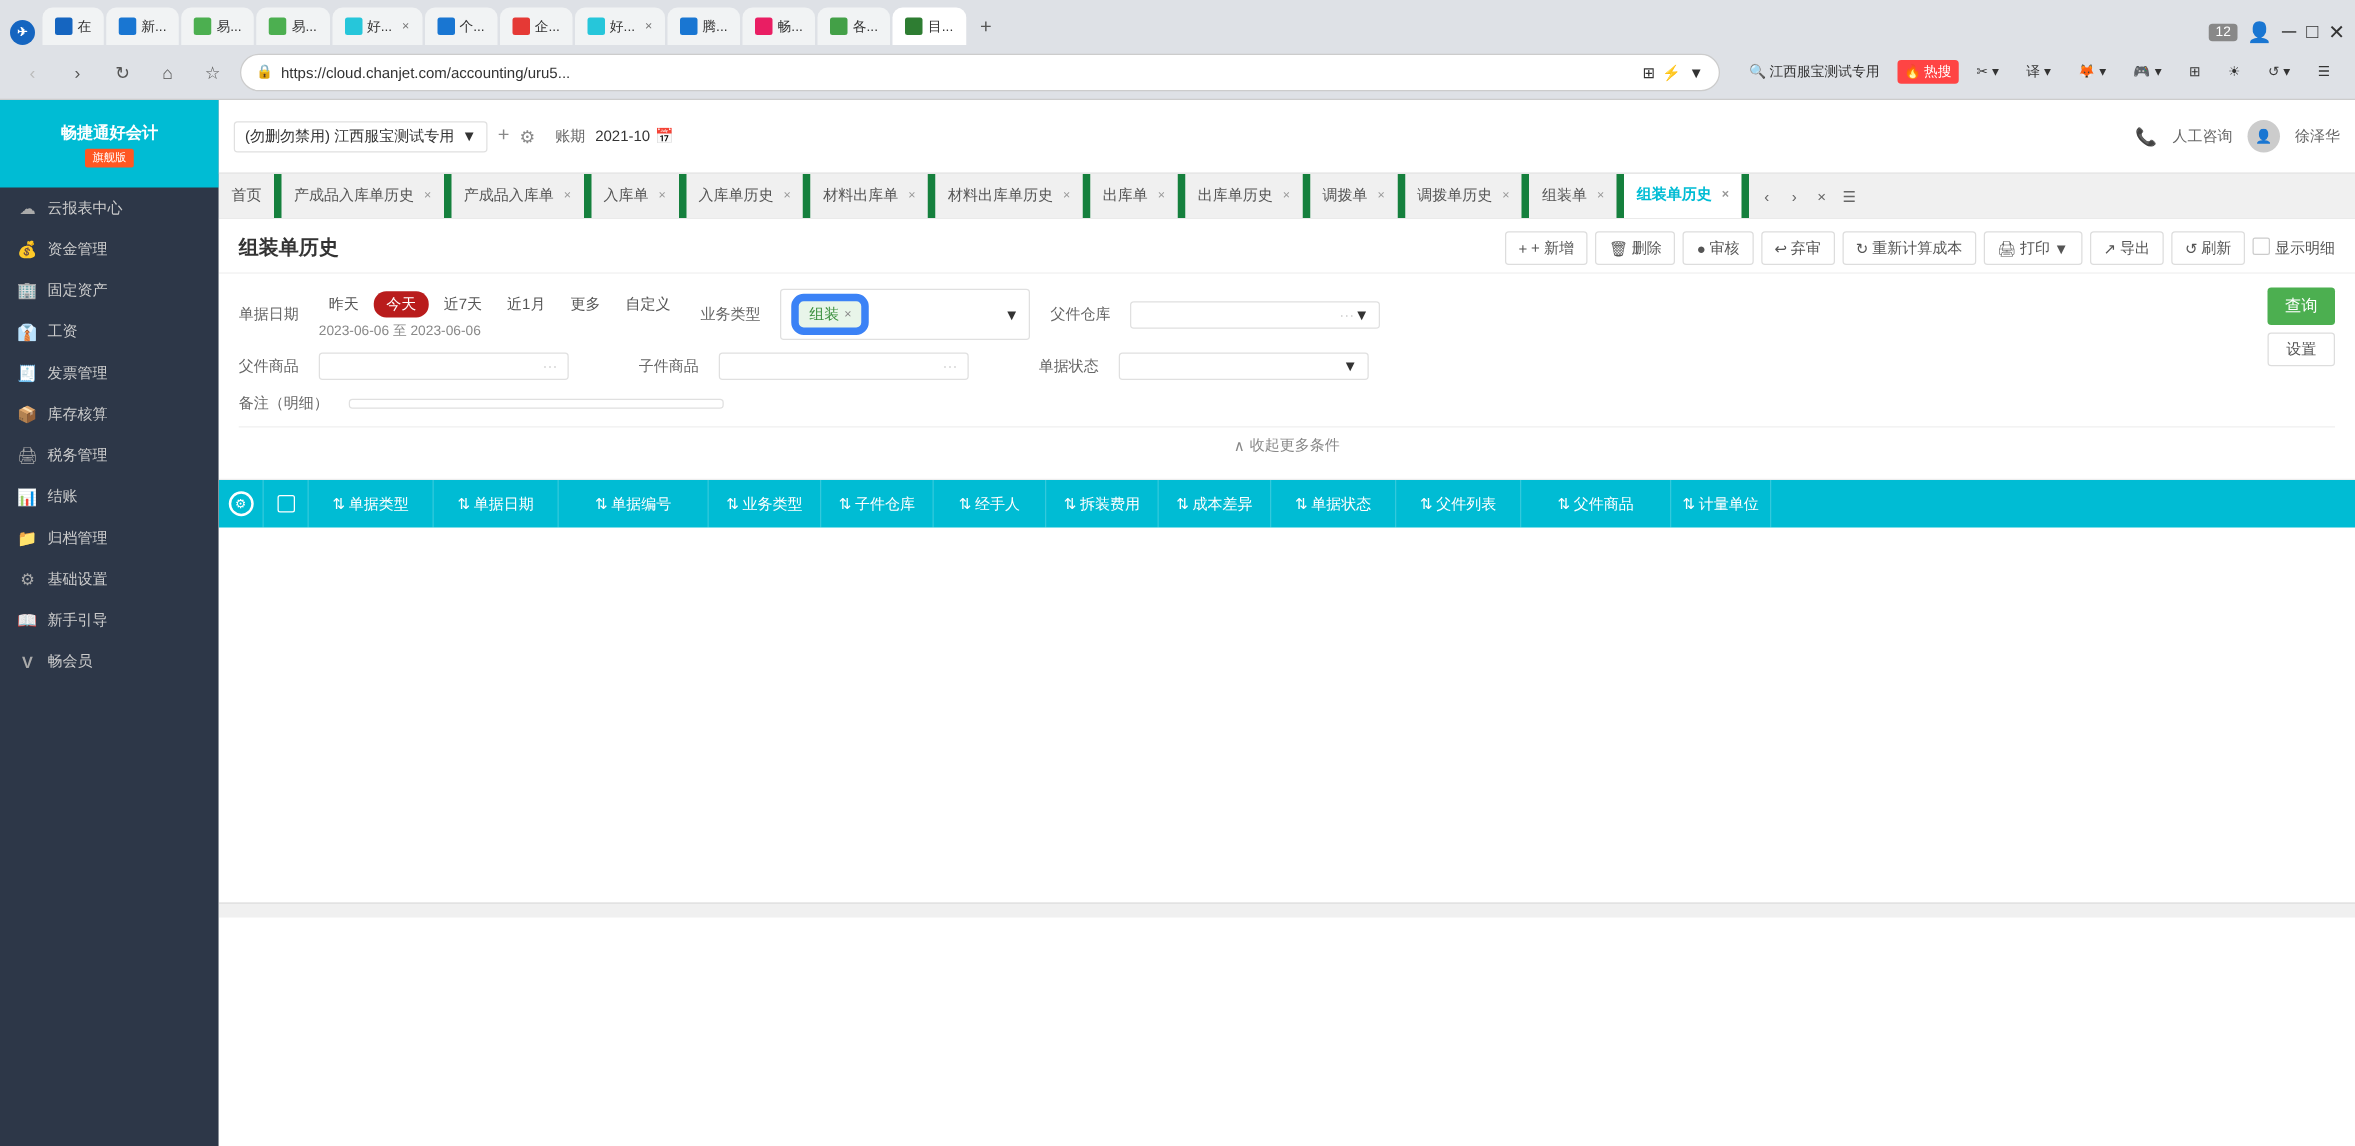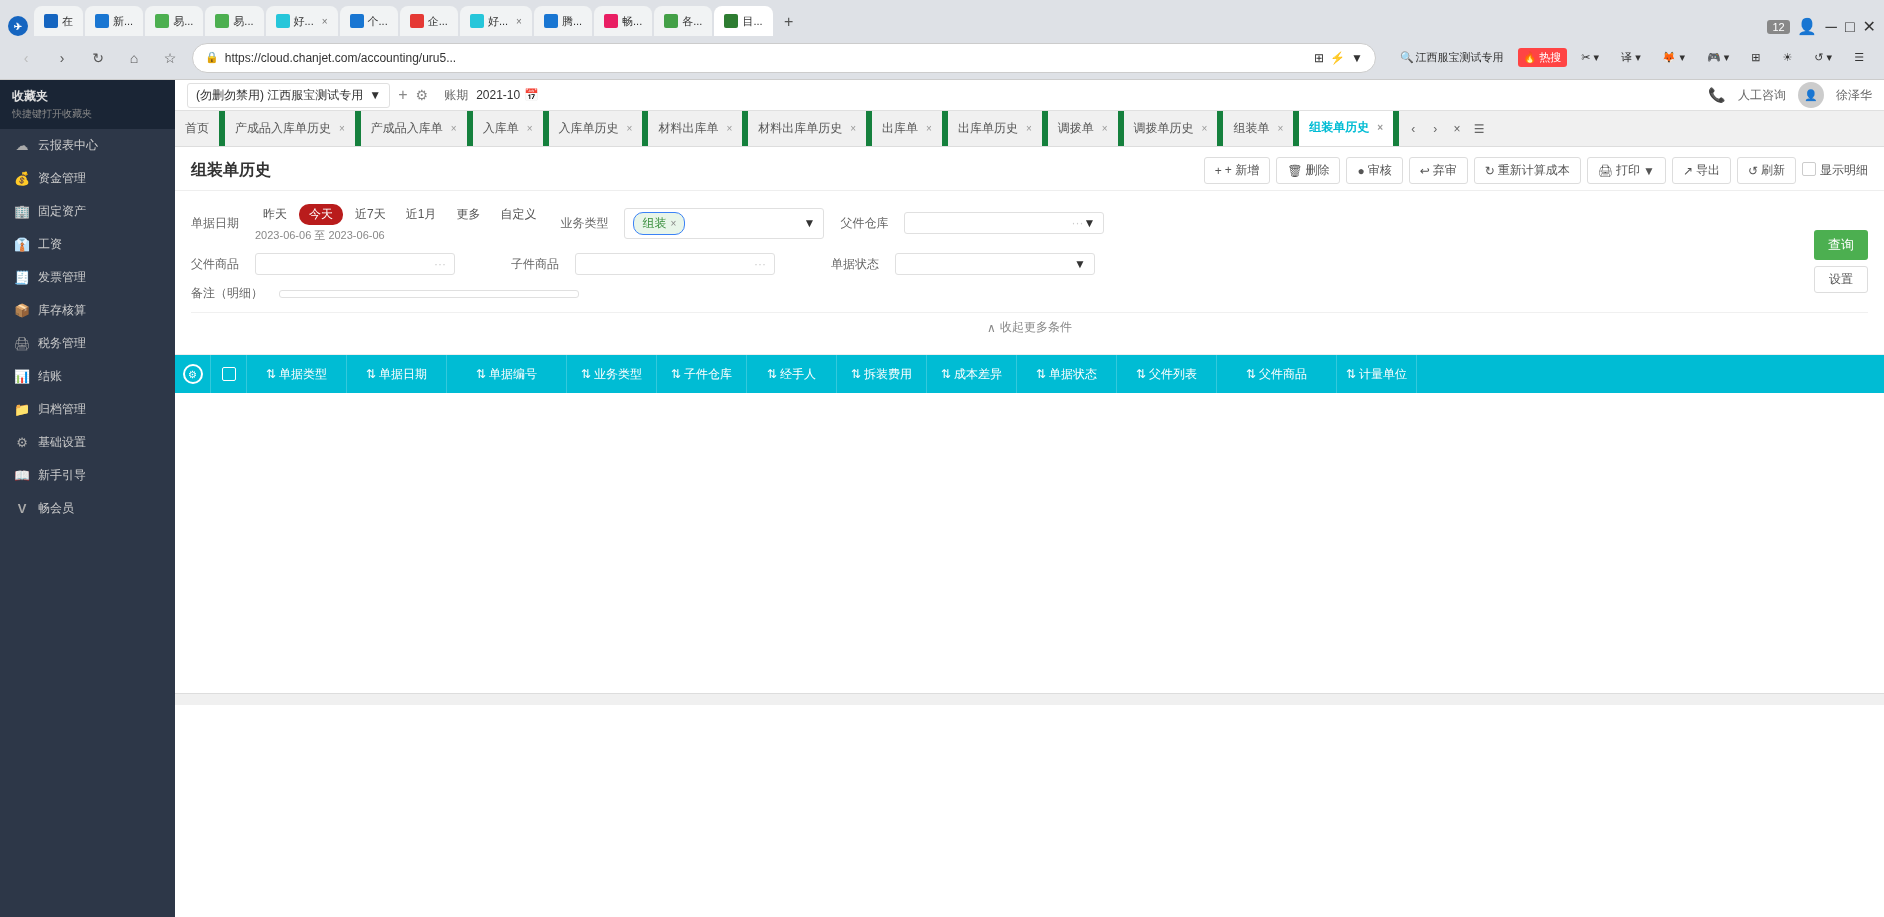--- a/index.html
+++ b/index.html
@@ -32,21 +32,21 @@
     .sidebar-favorites { background: #1a2535; padding: 8px 12px; color: #aaa; font-size: 11px; }
     .sidebar-fav-title { color: #e0e0e0; font-size: 12px; font-weight: bold; }
     .sidebar-fav-sub { color: #888; font-size: 10px; margin-top: 2px; cursor: pointer; }
     .sidebar-nav-item { display: flex; align-items: center; padding: 8px 14px; color: #ccc; cursor: pointer; gap: 8px; font-size: 12px; }
     .sidebar-nav-item .nav-icon { width: 16px; height: 16px; display: flex; align-items: center; justify-content: center; font-size: 13px; color: #aaa; flex-shrink: 0; }
 
     
     .main-content { flex: 1; display: flex; flex-direction: column; background: #f5f5f5; overflow: hidden; }
 
     
-    .top-bar { height: 31px; background: #fff; display: flex; align-items: center; padding: 0 12px; gap: 8px; border-bottom: 1px solid #e0e0e0; flex-shrink: 0; }
+    .top-bar { height: 59px; background: #fff; display: flex; align-items: center; padding: 0 12px; gap: 8px; border-bottom: 1px solid #e0e0e0; flex-shrink: 0; }
     .company-select { display: flex; align-items: center; gap: 6px; font-size: 12px; color: #333; border: 1px solid #e0e0e0; padding: 3px 8px; border-radius: 3px; cursor: pointer; }
     .period-label { font-size: 12px; color: #666; margin-left: 8px; }
     .period-value { font-size: 12px; color: #333; display: flex; align-items: center; gap: 4px; cursor: pointer; }
     .top-bar-right { margin-left: auto; display: flex; align-items: center; gap: 12px; font-size: 12px; color: #666; }
     .user-avatar { width: 26px; height: 26px; border-radius: 50%; background: #ccc; display: flex; align-items: center; justify-content: center; font-size: 11px; color: #555; }
 
     
     .page-tabs { display: flex; align-items: center; background: #f0f0f0; border-bottom: 1px solid #ddd; overflow-x: auto; flex-shrink: 0; height: 36px; }
     .page-tab { display: flex; align-items: center; padding: 0 10px; height: 50px; font-size: 12px; color: #555; cursor: pointer; white-space: nowrap; border-right: 6px solid #15803d; gap: 4px; flex-shrink: 0; }
     .page-tab.active { background: #fff; color: #00bcd4; font-weight: bold; border-bottom: 2px solid #00bcd4; }
@@ -64,21 +64,21 @@
 
     
     .filter-area { padding: 12px 16px; background: #fff; border-bottom: 1px solid #eee; }
     .filter-row { display: flex; align-items: center; gap: 16px; margin-bottom: 10px; }
     .filter-label { font-size: 12px; color: #666; white-space: nowrap; flex-shrink: 0; }
     .date-filter { display: flex; align-items: center; gap: 4px; }
     .date-btn { padding: 3px 8px; font-size: 12px; color: #555; cursor: pointer; border-radius: 3px; }
     .date-btn.active { background: #b91c1c; color: #fff; border-radius: 10px; padding: 2px 10px; }
     .date-range { font-size: 11px; color: #888; margin-top: 2px; }
     .filter-input { border: 1px solid #e0e0e0; border-radius: 3px; padding: 3px 8px; font-size: 12px; color: #333; min-width: 120px; display: flex; align-items: center; justify-content: space-between; cursor: pointer; }
-    .filter-tag { display: inline-flex; align-items: center; background: #e8f5e9; border: 1px solid #3b82f6; border-radius: 10px; padding: 2px 8px; font-size: 12px; color: #388e3c; gap: 4px; }
+    .filter-tag { display: inline-flex; align-items: center; background: #e8f5e9; border: 6px solid #3b82f6; border-radius: 10px; padding: 2px 8px; font-size: 12px; color: #388e3c; gap: 4px; }
     .filter-tag .tag-x { color: #888; cursor: pointer; font-size: 10px; }
     .collapse-row { display: flex; justify-content: center; padding: 6px; border-top: 1px solid #f0f0f0; margin-top: 4px; }
     .collapse-btn { display: flex; align-items: center; gap: 4px; color: #888; font-size: 12px; cursor: pointer; }
 
     
     .data-table-wrapper { overflow-x: auto; }
     .data-table-header { display: flex; align-items: center; background: #00bcd4; height: 38px; min-width: 100%; }
     .th-cell { display: flex; align-items: center; justify-content: center; color: #fff; font-size: 12px; padding: 0 6px; gap: 3px; flex-shrink: 0; border-right: 1px solid rgba(255,255,255,0.2); height: 100%; white-space: nowrap; }
     .th-settings { width: 36px; }
     .th-checkbox { width: 36px; }
@@ -204,25 +204,29 @@
       <div class="browser-action-btn">☀</div>
       <div class="browser-action-btn">↺ ▾</div>
       <div class="browser-action-btn">☰</div>
     </div>
   </div>
 </div>
 
 <div class="app-container">
 
   <div class="sidebar">
-
-    <div class="sidebar-favorites">
-      <div class="sidebar-fav-title">收藏夹</div>
-      <div class="sidebar-fav-sub">快捷键打开收藏夹</div>
-    </div>
+    <div class="sidebar-logo">
+      <div style="color:#fff;font-size:13px;font-weight:bold;text-align:center;">
+        <span>畅捷通好会计</span>
+      </div>
+      <div style="background:#ff5722;color:#fff;font-size:9px;padding:1px 6px;border-radius:2px;margin-top:4px;">
+        <span>旗舰版</span>
+      </div>
+    </div>
+
 
     <div class="sidebar-nav-item">
       <span class="nav-icon">☁</span>
       <span>云报表中心</span>
     </div>
     <div class="sidebar-nav-item">
       <span class="nav-icon">💰</span>
       <span>资金管理</span>
     </div>
     <div class="sidebar-nav-item">

